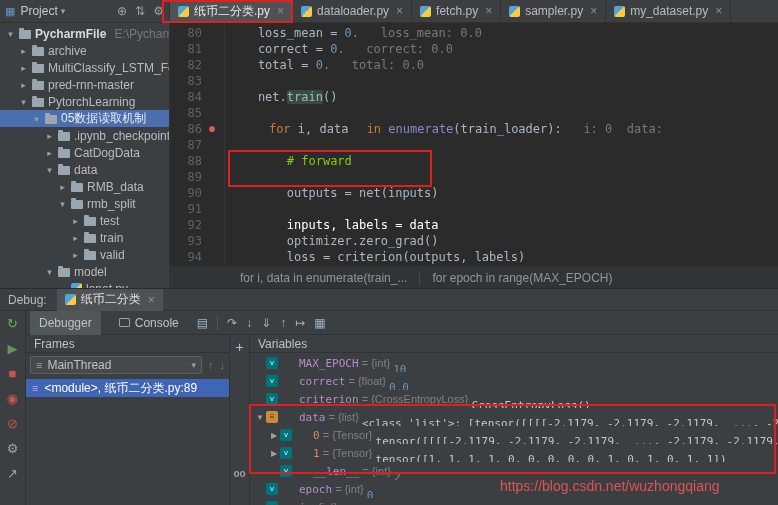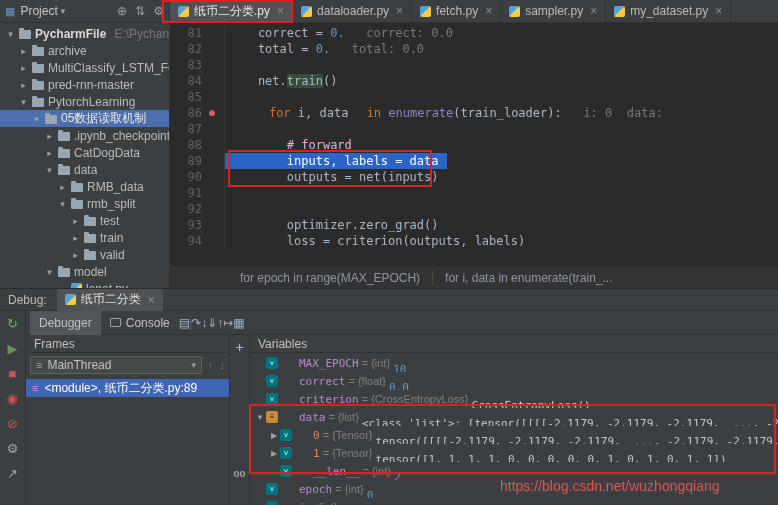--- a/index.html
+++ b/index.html
@@ -36,40 +36,40 @@
   .editor{flex:1;min-width:0;background:#2b2b2b;display:flex;flex-direction:column;}
   #code{flex:1;overflow:hidden;padding-top:2px;}
   .line{display:flex;height:16px;line-height:16px;font-family:"DejaVu Sans Mono",monospace;font-size:12px;white-space:pre;}
   .gutter{width:55px;flex:0 0 55px;display:flex;color:#606366;border-right:1px solid #363636;}
   .lnum{width:32px;text-align:right;}
   .bpslot{width:20px;text-align:center;color:#db5c5c;font-size:10px;}
   .codetext{padding-left:4px;}
   .sg-plain{color:#a9b7c6;}
   .sg-kw{color:#cc7832;margin-left:11px;}
   .sg-num{color:#6897bb;}
-  .sg-comment{color:#f9a8d4;}
+  .sg-comment{color:#84cc16;}
   .sg-hint{color:#787878;}
   .sg-builtin{color:#8888c6;}
   .sg-hl{color:#a9b7c6;background:#364c3c;border-radius:2px;}
-  .line.exec .codetext{background:#2b65c9;padding-right:8px;}
+  .line.exec .codetext{background:#2b65c9;padding-right:8px;margin-top:48px;}
   .line.exec .codetext span{color:#ffffff;background:transparent;}
 
   .breadcrumbs{height:22px;background:#313335;border-top:1px solid #323232;display:flex;align-items:center;color:#9095a0;padding-left:58px;}
   .breadcrumbs .bc{padding:0 12px;}
   .breadcrumbs .bc:first-child{border-right:1px solid #46484a;}
 
   
   .debug{height:217px;display:flex;flex-direction:column;background:#3c3f41;border-top:1px solid #2a2a2a;}
   .debug-header{height:22px;flex:0 0 22px;display:flex;align-items:center;gap:10px;padding-left:8px;border-bottom:1px solid #323232;}
   .session-tab{display:flex;align-items:center;gap:5px;background:#4e5254;height:22px;padding:11px 8px;color:#e0e0e0;}
   .debug-body{flex:1;display:flex;min-height:0;}
   .left-rail{width:26px;flex:0 0 26px;border-right:1px solid #323232;display:flex;flex-direction:column;align-items:center;padding-top:5px;gap:9px;}
   .rail-icon{width:16px;height:16px;font-size:13px;line-height:16px;text-align:center;}
   .debug-right{flex:1;min-width:0;display:flex;flex-direction:column;}
-  .debug-toolbar{height:24px;flex:0 0 24px;display:flex;align-items:center;border-bottom:1px solid #323232;padding-left:4px;}
+  .debug-toolbar{height:24px;flex:0 0 24px;display:flex;align-items:center;gap:9px;border-bottom:1px solid #323232;padding-left:4px;}
   .dtab{display:flex;align-items:center;gap:5px;height:24px;padding:0 9px;color:#c0c0c0;}
   .dtab.active{background:#515658;}
   .console-icon{width:11px;height:9px;border:1px solid #9aa0a6;border-radius:1px;}
   .vsep{width:1px;height:14px;background:#555;}
   .tb-icon{color:#9db1c5;font-size:12px;line-height:12px;}
   .panels{flex:1;display:flex;min-height:0;}
   .frames{width:204px;flex:0 0 204px;border-right:1px solid #323232;display:flex;flex-direction:column;}
   .panel-title{height:18px;flex:0 0 18px;line-height:18px;padding-left:8px;color:#c0c0c0;border-bottom:1px solid #323232;background:#3c3f41;}
   .thread-row{height:24px;flex:0 0 24px;display:flex;align-items:center;gap:6px;padding:0 4px;}
   .dropdown{flex:1;height:18px;background:#45494a;border:1px solid #5e6162;border-radius:2px;display:flex;align-items:center;gap:5px;padding:0 5px;color:#c0c0c0;}
@@ -229,38 +229,39 @@
           <span class="tl">model</span>
         </div>
         <div class="trow" style="padding-left: 58px;">
           <span class="chev"></span>
           <span class="pyicon"></span>
           <span class="tl">lenet.py</span>
         </div>
       </div>
     <div class="editor">
       <div id="code">
+          <div class="line"><span class="gutter"><span class="lnum">80</span><span class="bpslot"></span></span><span class="codetext"><span class="sg-plain">    loss_mean = </span><span class="sg-num">0.</span><span class="sg-hint">   loss_mean: 0.0</span></span></div>
           <div class="line"><span class="gutter"><span class="lnum">81</span><span class="bpslot"></span></span><span class="codetext"><span class="sg-plain">    correct = </span><span class="sg-num">0.</span><span class="sg-hint">   correct: 0.0</span></span></div>
           <div class="line"><span class="gutter"><span class="lnum">82</span><span class="bpslot"></span></span><span class="codetext"><span class="sg-plain">    total = </span><span class="sg-num">0.</span><span class="sg-hint">   total: 0.0</span></span></div>
           <div class="line"><span class="gutter"><span class="lnum">83</span><span class="bpslot"></span></span><span class="codetext"></span></div>
           <div class="line"><span class="gutter"><span class="lnum">84</span><span class="bpslot"></span></span><span class="codetext"><span class="sg-plain">    net.</span><span class="sg-hl">train</span><span class="sg-plain">()</span></span></div>
           <div class="line"><span class="gutter"><span class="lnum">85</span><span class="bpslot"></span></span><span class="codetext"></span></div>
           <div class="line"><span class="gutter"><span class="lnum">86</span><span class="bpslot">●</span></span><span class="codetext"><span class="sg-plain">    </span><span class="sg-kw">for</span><span class="sg-plain"> i, data </span><span class="sg-kw">in</span><span class="sg-plain"> </span><span class="sg-builtin">enumerate</span><span class="sg-plain">(train_loader):</span><span class="sg-hint">   i: 0  data: </span></span></div>
           <div class="line"><span class="gutter"><span class="lnum">87</span><span class="bpslot"></span></span><span class="codetext"></span></div>
           <div class="line"><span class="gutter"><span class="lnum">88</span><span class="bpslot"></span></span><span class="codetext"><span class="sg-plain">        </span><span class="sg-comment"># forward</span></span></div>
           <div class="line exec"><span class="gutter"><span class="lnum">89</span><span class="bpslot"></span></span><span class="codetext"><span class="sg-plain">        inputs, labels = data</span></span></div>
           <div class="line"><span class="gutter"><span class="lnum">90</span><span class="bpslot"></span></span><span class="codetext"><span class="sg-plain">        outputs = net(inputs)</span></span></div>
           <div class="line"><span class="gutter"><span class="lnum">91</span><span class="bpslot"></span></span><span class="codetext"></span></div>
           <div class="line"><span class="gutter"><span class="lnum">92</span><span class="bpslot"></span></span></div>
           <div class="line"><span class="gutter"><span class="lnum">93</span><span class="bpslot"></span></span><span class="codetext"><span class="sg-plain">        optimizer.zero_grad()</span></span></div>
           <div class="line"><span class="gutter"><span class="lnum">94</span><span class="bpslot"></span></span><span class="codetext"><span class="sg-plain">        loss = criterion(outputs, labels)</span></span></div>
         </div>
       <div class="breadcrumbs">
+        <span class="bc">for i, data in enumerate(train_...</span>
         <span class="bc">for epoch in range(MAX_EPOCH)</span>
-        <span class="bc">for i, data in enumerate(train_...</span>
       </div>
     </div>
   </div>
 
   <div class="debug">
     <div class="debug-header">
       <span>Debug:</span>
       <div class="session-tab">
         <span class="pyicon"></span>
         <span>纸币二分类</span>

